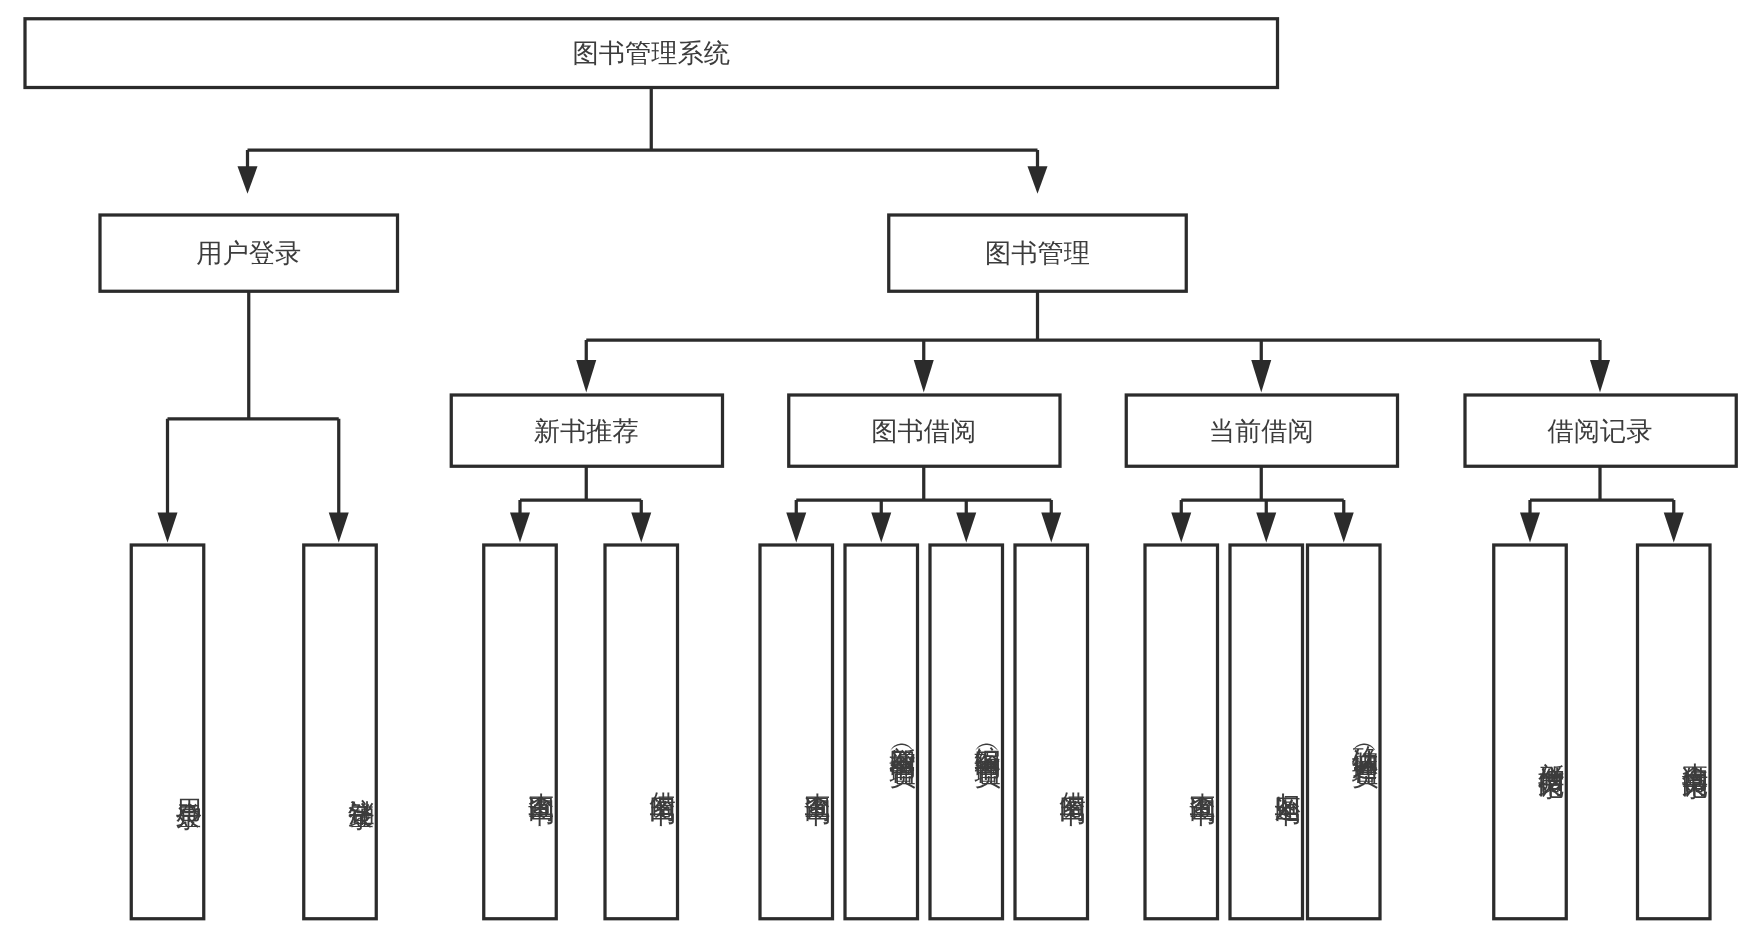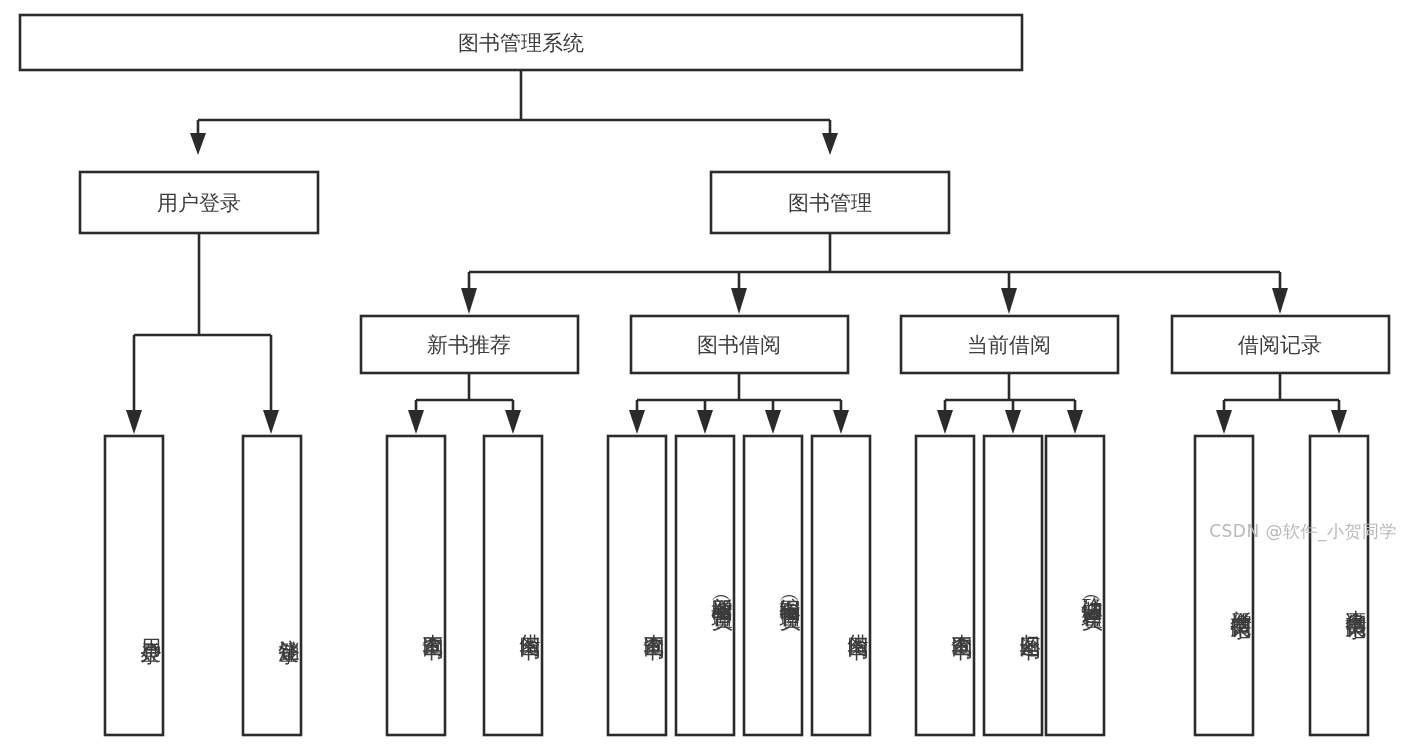--- a/index.html
+++ b/index.html
@@ -222,15 +222,14 @@
   <div class="leaf-label" style="left:744px; top:442px; width:58px; height:293px;">编辑图书（管理员）</div>
   <div class="leaf-label" style="left:812px; top:506px; width:58px; height:229px;">借阅图书</div>
 
   <div class="leaf-label" style="left:916px; top:506px; width:58px; height:229px;">查询图书</div>
   <div class="leaf-label" style="left:984px; top:506px; width:58px; height:229px;">归还图书</div>
   <div class="leaf-label" style="left:1046px; top:442px; width:58px; height:293px;">确认归还（管理员）</div>
 
   <div class="leaf-label" style="left:1195px; top:462px; width:58px; height:273px;">新增借阅记录</div>
   <div class="leaf-label" style="left:1310px; top:462px; width:58px; height:273px;">查询借阅记录</div>
 
-  <div class="watermark">CSDN @软件_小贺同学</div>
 
 </div>
 
 </body></html>

